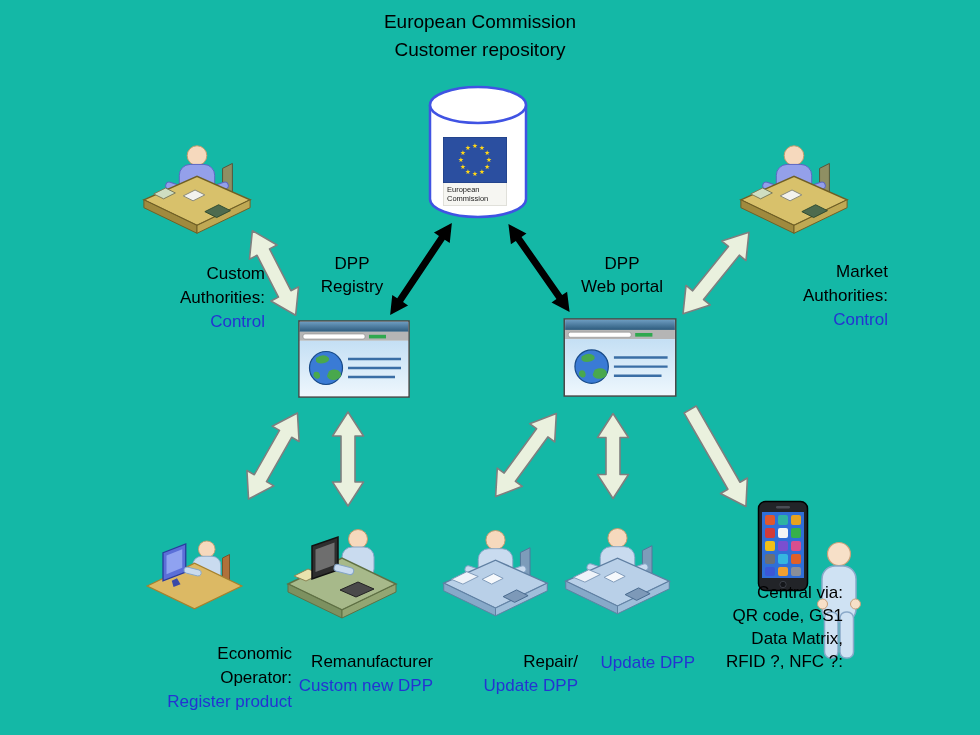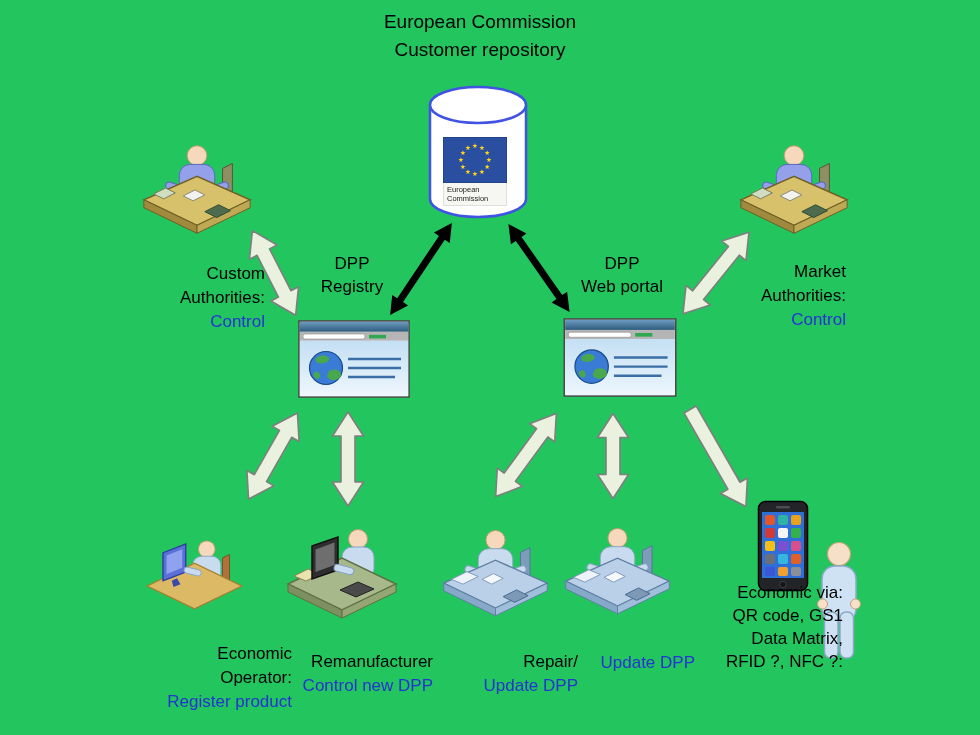--- a/index.html
+++ b/index.html
@@ -1,16 +1,16 @@
 <!DOCTYPE html>
 <html><head>
 <meta charset="utf-8">
 <style>
   html,body{margin:0;padding:0;background:#ffffff;}
-  .canvas{position:relative;width:980px;height:735px;background:#22c55e;overflow:hidden;
+  .canvas{position:relative;width:980px;height:735px;background:#14b8a6;overflow:hidden;
           font-family:"Liberation Sans",sans-serif;color:#000;}
   .abs{position:absolute;}
   .title{position:absolute;left:280px;top:8px;width:400px;text-align:center;
          font-size:19px;line-height:28px;font-weight:400;}
   .label{position:absolute;text-align:right;font-size:17px;line-height:24px;}
   .label div{white-space:nowrap;}
   .action{color:#2433d2;}
   .node-label{position:absolute;text-align:center;font-size:17px;line-height:23px;}
   .node-label div{white-space:nowrap;}
   .arrow{position:absolute;}
@@ -301,46 +301,46 @@
       <rect x="30" y="72" width="13.5" height="46" rx="6" fill="#cfe2f3" stroke="#8aa9c9" stroke-width="1.5"></rect>
     </svg>
   </div>
 
   <div class="label" style="left:115px;top:262px;width:150px;">
     <div>Custom</div>
     <div>Authorities:</div>
     <div class="action">Control</div>
   </div>
 
-  <div class="label" style="left:696px;top:260px;width:150px;">
+  <div class="label" style="left:738px;top:260px;width:150px;">
     <div>Market</div>
     <div>Authorities:</div>
     <div class="action">Control</div>
   </div>
 
   <div class="label" style="left:112px;top:642px;width:180px;">
     <div>Economic</div>
     <div>Operator:</div>
     <div class="action">Register product</div>
   </div>
 
   <div class="label" style="left:253px;top:650px;width:180px;">
     <div>Remanufacturer</div>
-    <div class="action">Control new DPP</div>
+    <div class="action">Custom new DPP</div>
   </div>
 
   <div class="label" style="left:418px;top:650px;width:160px;">
     <div>Repair/</div>
     <div class="action">Update DPP</div>
   </div>
 
   <div class="label" style="left:535px;top:651px;width:160px;">
     <div class="action">Update DPP</div>
   </div>
 
   <div class="label" style="left:683px;top:581px;width:160px;line-height:23px;">
-    <div>Economic via:</div>
+    <div>Central via:</div>
     <div>QR code, GS1</div>
     <div>Data Matrix,</div>
     <div>RFID ?, NFC ?:</div>
   </div>
 
 </div>
 
 </body></html>

